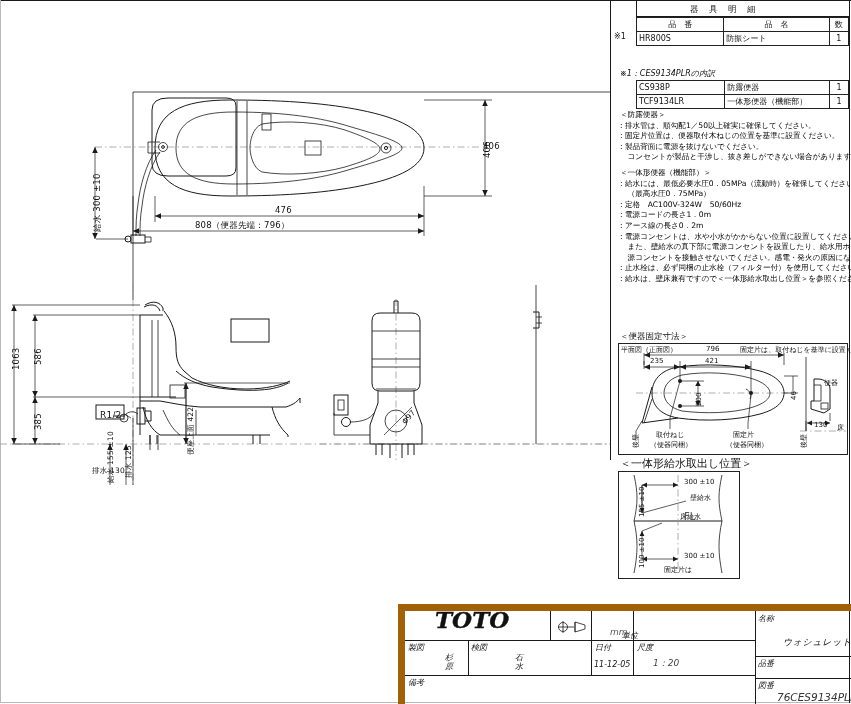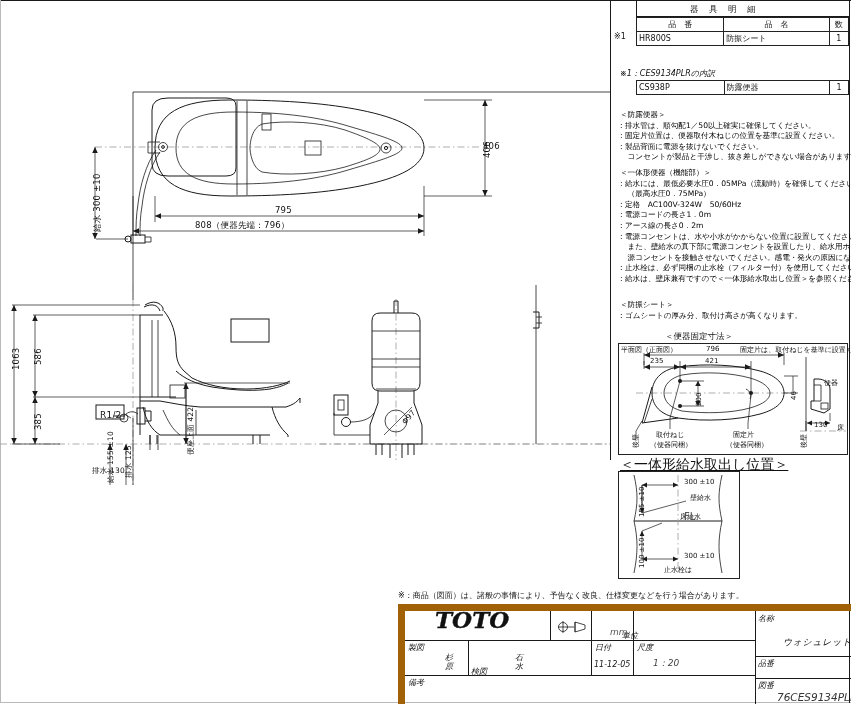--- a/index.html
+++ b/index.html
@@ -154,21 +154,21 @@
     <polygon class="arrow" points="424,231 418,228.2 418,233.8"></polygon>
 
     <path class="dimln" d="M95,147 L95,239"></path>
     <polygon class="arrow" points="95,147 92.2,153 97.8,153"></polygon>
     <polygon class="arrow" points="95,239 92.2,233 97.8,233"></polygon>
     <path class="dimln" d="M96,239 L128,239"></path>
   </svg>
 
   <div class="t dim" style="left:483px;top:141px;">406</div>
   <div class="t dim rot" style="left:482px;top:158px;">406</div>
-  <div class="t dim" style="left:275px;top:205px;">795</div>
+  <div class="t dim" style="left:275px;top:205px;">476</div>
   <div class="t dim" style="left:195px;top:220px;">808（便器先端：796）</div>
   <div class="t dim rot" style="left:92px;top:232px;">給水 300 ±10</div>
 
   <svg style="left:0;top:285px;width:610px;height:210px;">
 
     <path class="ctr" d="M0,159 L610,159"></path>
 
     <path class="ctr" d="M133,0 L133,200"></path>
 
     <path class="ln" d="M145,20 C153,15 160,17 163,23 L163,26"></path>
@@ -328,20 +328,25 @@
 
   <div class="t" style="left:620px;top:69px;font-size:8px;font-style:italic;">※1：CES9134PLRの内訳</div>
 
   <table class="tbl" style="left:636px;top:80px;width:213px;">
     <tbody>
         <tr>
       <td style="width:88px;">CS938P</td>
       <td style="width:110px;">防露便器</td>
       <td class="c" style="width:15px;">1</td>
     </tr>
+    <tr>
+      <td>TCF9134LR</td>
+      <td>一体形便器（機能部）</td>
+      <td class="c">1</td>
+    </tr>
   </tbody>
     </table>
 
   <div class="note" style="left:620px;top:110px;">
     <span class="hd">＜防露便器＞</span>
     <span class="ln">: 排水管は、順勾配1／50以上確実に確保してください。</span>
     <span class="ln">: 固定片位置は、便器取付木ねじの位置を基準に設置ください。</span>
     <span class="ln">: 製品背面に電源を抜けないでください。</span>
     <span class="ln">　コンセントが製品と干渉し、抜き差しができない場合があります。</span>
   </div>
@@ -353,26 +358,22 @@
     <span class="ln">: 定格　AC100V-324W　50/60Hz</span>
     <span class="ln">: 電源コードの長さ1．0m</span>
     <span class="ln">: アース線の長さ0．2m</span>
     <span class="ln">: 電源コンセントは、水や小水がかからない位置に設置してください。</span>
     <span class="ln">　また、壁給水の真下部に電源コンセントを設置したり、給水用ホースと電</span>
     <span class="ln">　源コンセントを接触させないでください。感電・発火の原因になります。</span>
     <span class="ln">: 止水栓は、必ず同梱の止水栓（フィルター付）を使用してください。</span>
     <span class="ln">: 給水は、壁床兼有ですので＜一体形給水取出し位置＞を参照ください。</span>
   </div>
 
-  <div class="note" style="left:620px;top:300px;">
-    <span class="hd">＜防振シート＞</span>
-    <span class="ln">: ゴムシートの厚み分、取付け高さが高くなります。</span>
-  </div>
-
-  <div class="t" style="left:620px;top:331px;font-size:8.5px;margin-left:45px;">＜便器固定寸法＞</div>
+
+  <div class="t" style="left:620px;top:331px;font-size:8.5px;">＜便器固定寸法＞</div>
   <div class="frame" style="left:618px;top:343px;width:228px;height:110px;"></div>
   <div class="t xs" style="left:621px;top:346px;">平面図（正面図）</div>
   <div class="t xs" style="left:740px;top:346px;">固定片は、取付ねじを基準に設置ください。</div>
 
   <svg style="left:618px;top:343px;width:228px;height:110px;">
 
     <path class="ctr" d="M18,50 L172,50"></path>
 
     <path class="ln" d="M60,24 C88,20 120,22 142,28 C160,33 166,42 166,50 C166,58 160,66 142,71 C120,77 88,79 60,75 C42,72 34,62 34,50 C34,38 42,27 60,24 Z"></path>
 
@@ -437,21 +438,21 @@
 
   <div class="t xs rot" style="left:632px;top:448px;">後壁</div>
   <div class="t xs" style="left:656px;top:431px;text-align:right;">取付ねじ</div>
   <div class="t xs" style="left:650px;top:441px;">（便器同梱）</div>
   <div class="t xs" style="left:733px;top:431px;">固定片</div>
   <div class="t xs" style="left:726px;top:441px;">（便器同梱）</div>
   <div class="t xs rot" style="left:800px;top:448px;">後壁</div>
   <div class="t xs" style="left:837px;top:424px;">床</div>
   <div class="t xs" style="left:824px;top:379px;">便器</div>
 
-  <div class="t" style="left:620px;top:459px;font-size:14px;text-decoration:underline;">＜一体形給水取出し位置＞</div>
+  <div class="t" style="left:620px;top:459px;font-size:11px;">＜一体形給水取出し位置＞</div>
   <div class="frame" style="left:618px;top:471px;width:120px;height:106px;"></div>
 
   <svg style="left:618px;top:471px;width:120px;height:106px;">
 
     <path class="lnt" d="M16,4 C20,22 20,32 16,50 C20,68 20,82 16,102"></path>
     <path class="lnt" d="M104,4 C100,22 100,32 104,50 C100,68 100,82 104,102"></path>
 
     <path class="ln" d="M16,50 L104,50"></path>
 
     <path class="ctr" d="M60,4 L60,102"></path>
@@ -475,23 +476,22 @@
     <path class="dimln" d="M24,60 L44,52"></path>
   </svg>
 
   <div class="t xs" style="left:684px;top:478px;">300 ±10</div>
   <div class="t xs" style="left:684px;top:552px;">300 ±10</div>
   <div class="t xs rot" style="left:638px;top:517px;">155 ±10</div>
   <div class="t xs rot" style="left:638px;top:568px;">100 ±10</div>
   <div class="t xs" style="left:690px;top:494px;">壁給水</div>
   <div class="t xs" style="left:680px;top:513px;">床給水</div>
   <div class="t" style="left:684px;top:512px;font-size:10px;color:#555;">FL</div>
-  <div class="t xs" style="left:664px;top:566px;">止水栓は</div>
-
-  <div class="t" style="left:398px;top:591px;font-size:8px;">※：商品（図面）は、諸般の事情により、予告なく改良、仕様変更などを行う場合があります。</div>
+  <div class="t xs" style="left:664px;top:566px;">固定片は</div>
+
 
   <div id="titleblock" style="left:398px;top:604px;width:451px;height:95px;">
 
     <div class="hline" style="left:0;top:29px;width:350px;"></div>
     <div class="hline" style="left:0;top:64px;width:350px;"></div>
     <div class="hline" style="left:350px;top:45px;width:101px;"></div>
     <div class="hline" style="left:350px;top:67px;width:101px;"></div>
 
     <div class="vline" style="left:145px;top:0;height:29px;"></div>
     <div class="vline" style="left:186px;top:0;height:64px;"></div>
@@ -509,21 +509,21 @@
       <circle class="lnt" cx="8" cy="8" r="4.5"></circle>
       <path class="lnt" d="M20,3 L30,6 L30,10 L20,13 Z"></path>
       <path class="lnt" d="M20,3 L20,13"></path>
     </svg>
 
     <div class="t sm" style="left:190px;top:20px;margin-left:27px;">単位</div>
     <div class="t md" style="left:205px;top:16px;color:#555;">mm</div>
 
     <div class="t sm" style="left:3px;top:32px;">製図</div>
     <div class="t sm" style="left:40px;top:42px;line-height:9px;">杉<br>原</div>
-    <div class="t sm" style="left:66px;top:32px;margin-top:24px;">検図</div>
+    <div class="t sm" style="left:66px;top:32px;">検図</div>
     <div class="t sm" style="left:110px;top:42px;line-height:9px;">石<br>水</div>
 
     <div class="t sm" style="left:190px;top:32px;">日付</div>
     <div class="t sm" style="left:189px;top:49px;">11-12-05</div>
     <div class="t sm" style="left:232px;top:32px;">尺度</div>
     <div class="t md" style="left:248px;top:47px;color:#444;">1：20</div>
 
     <div class="t sm" style="left:3px;top:67px;">備考</div>
 
     <div class="t sm" style="left:353px;top:3px;">名称</div>

